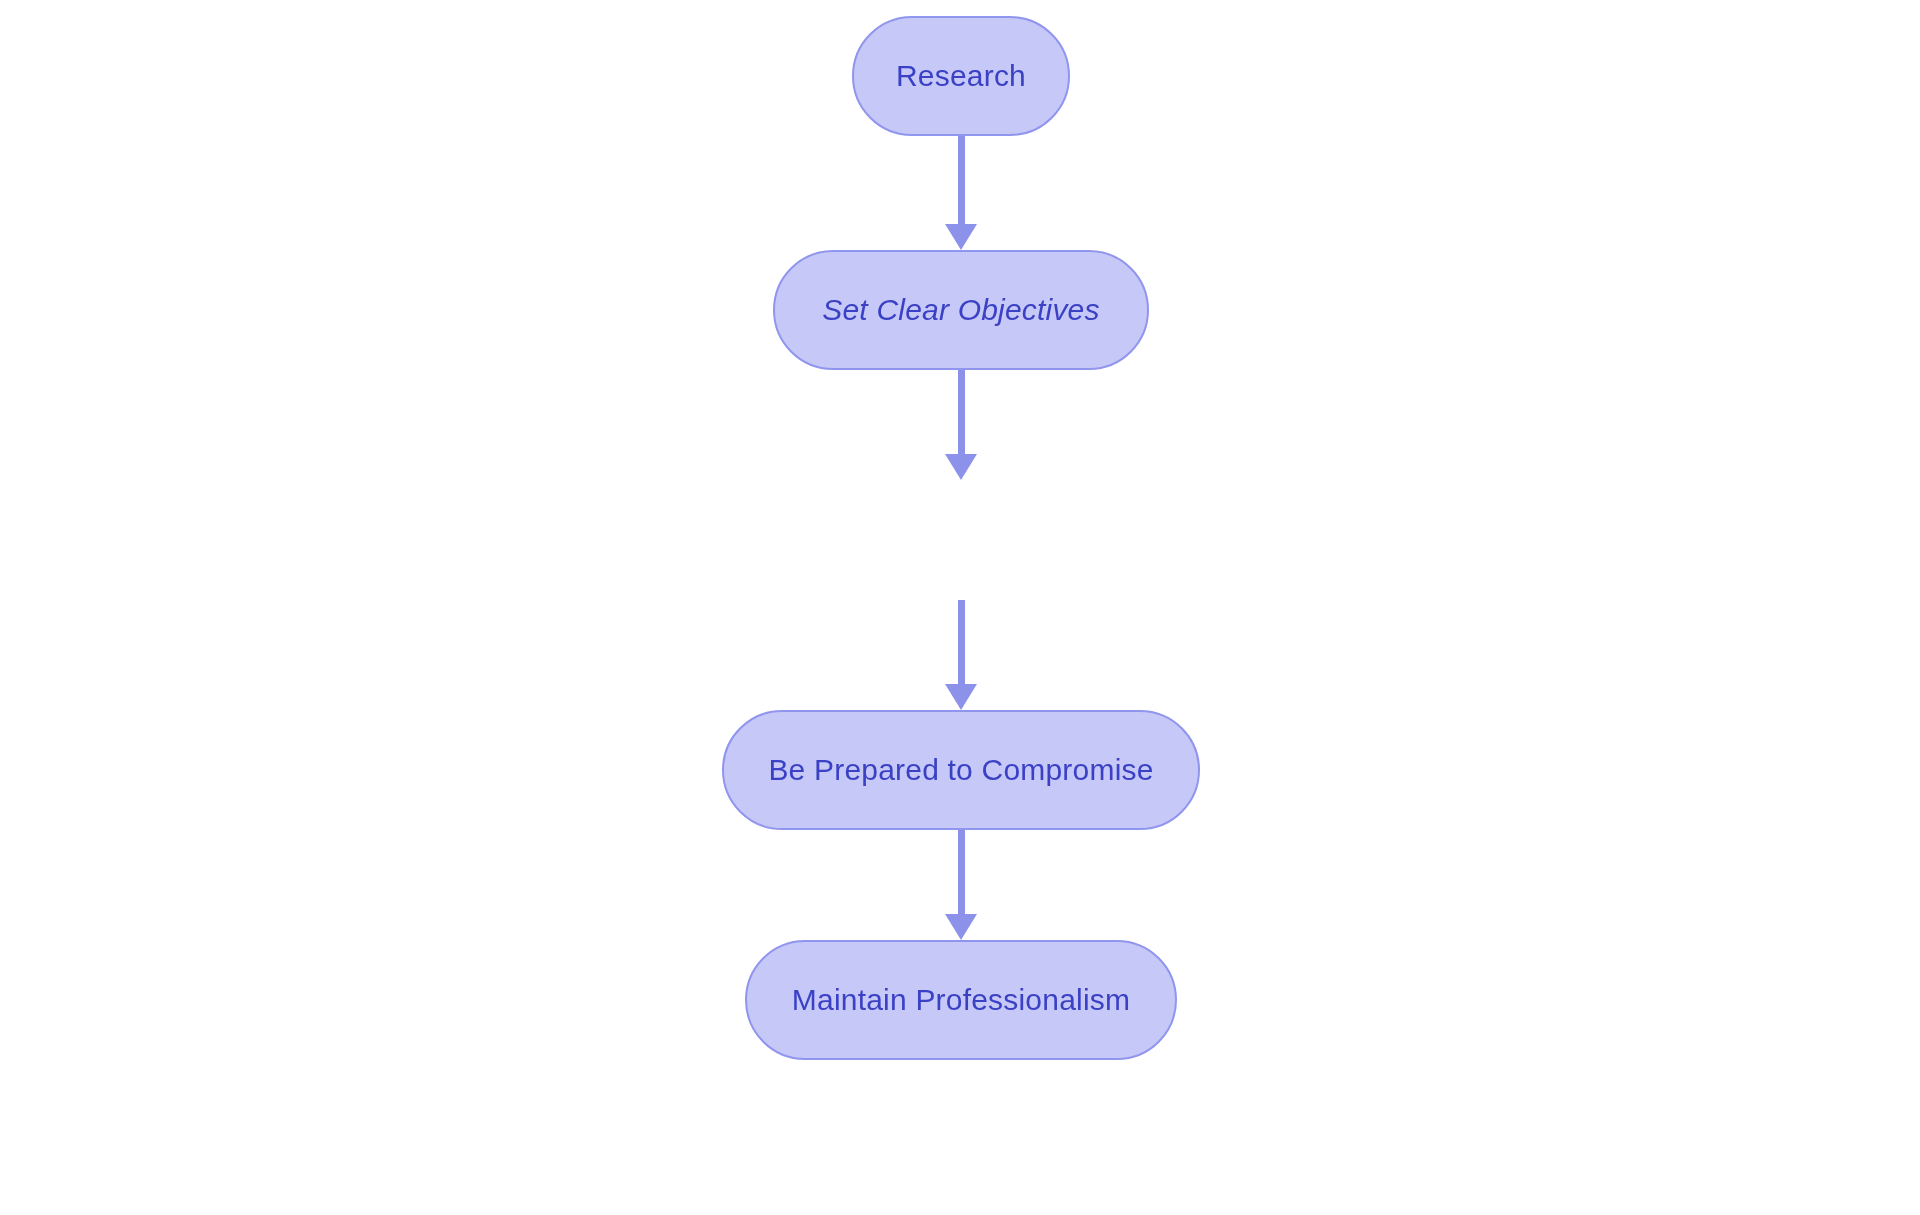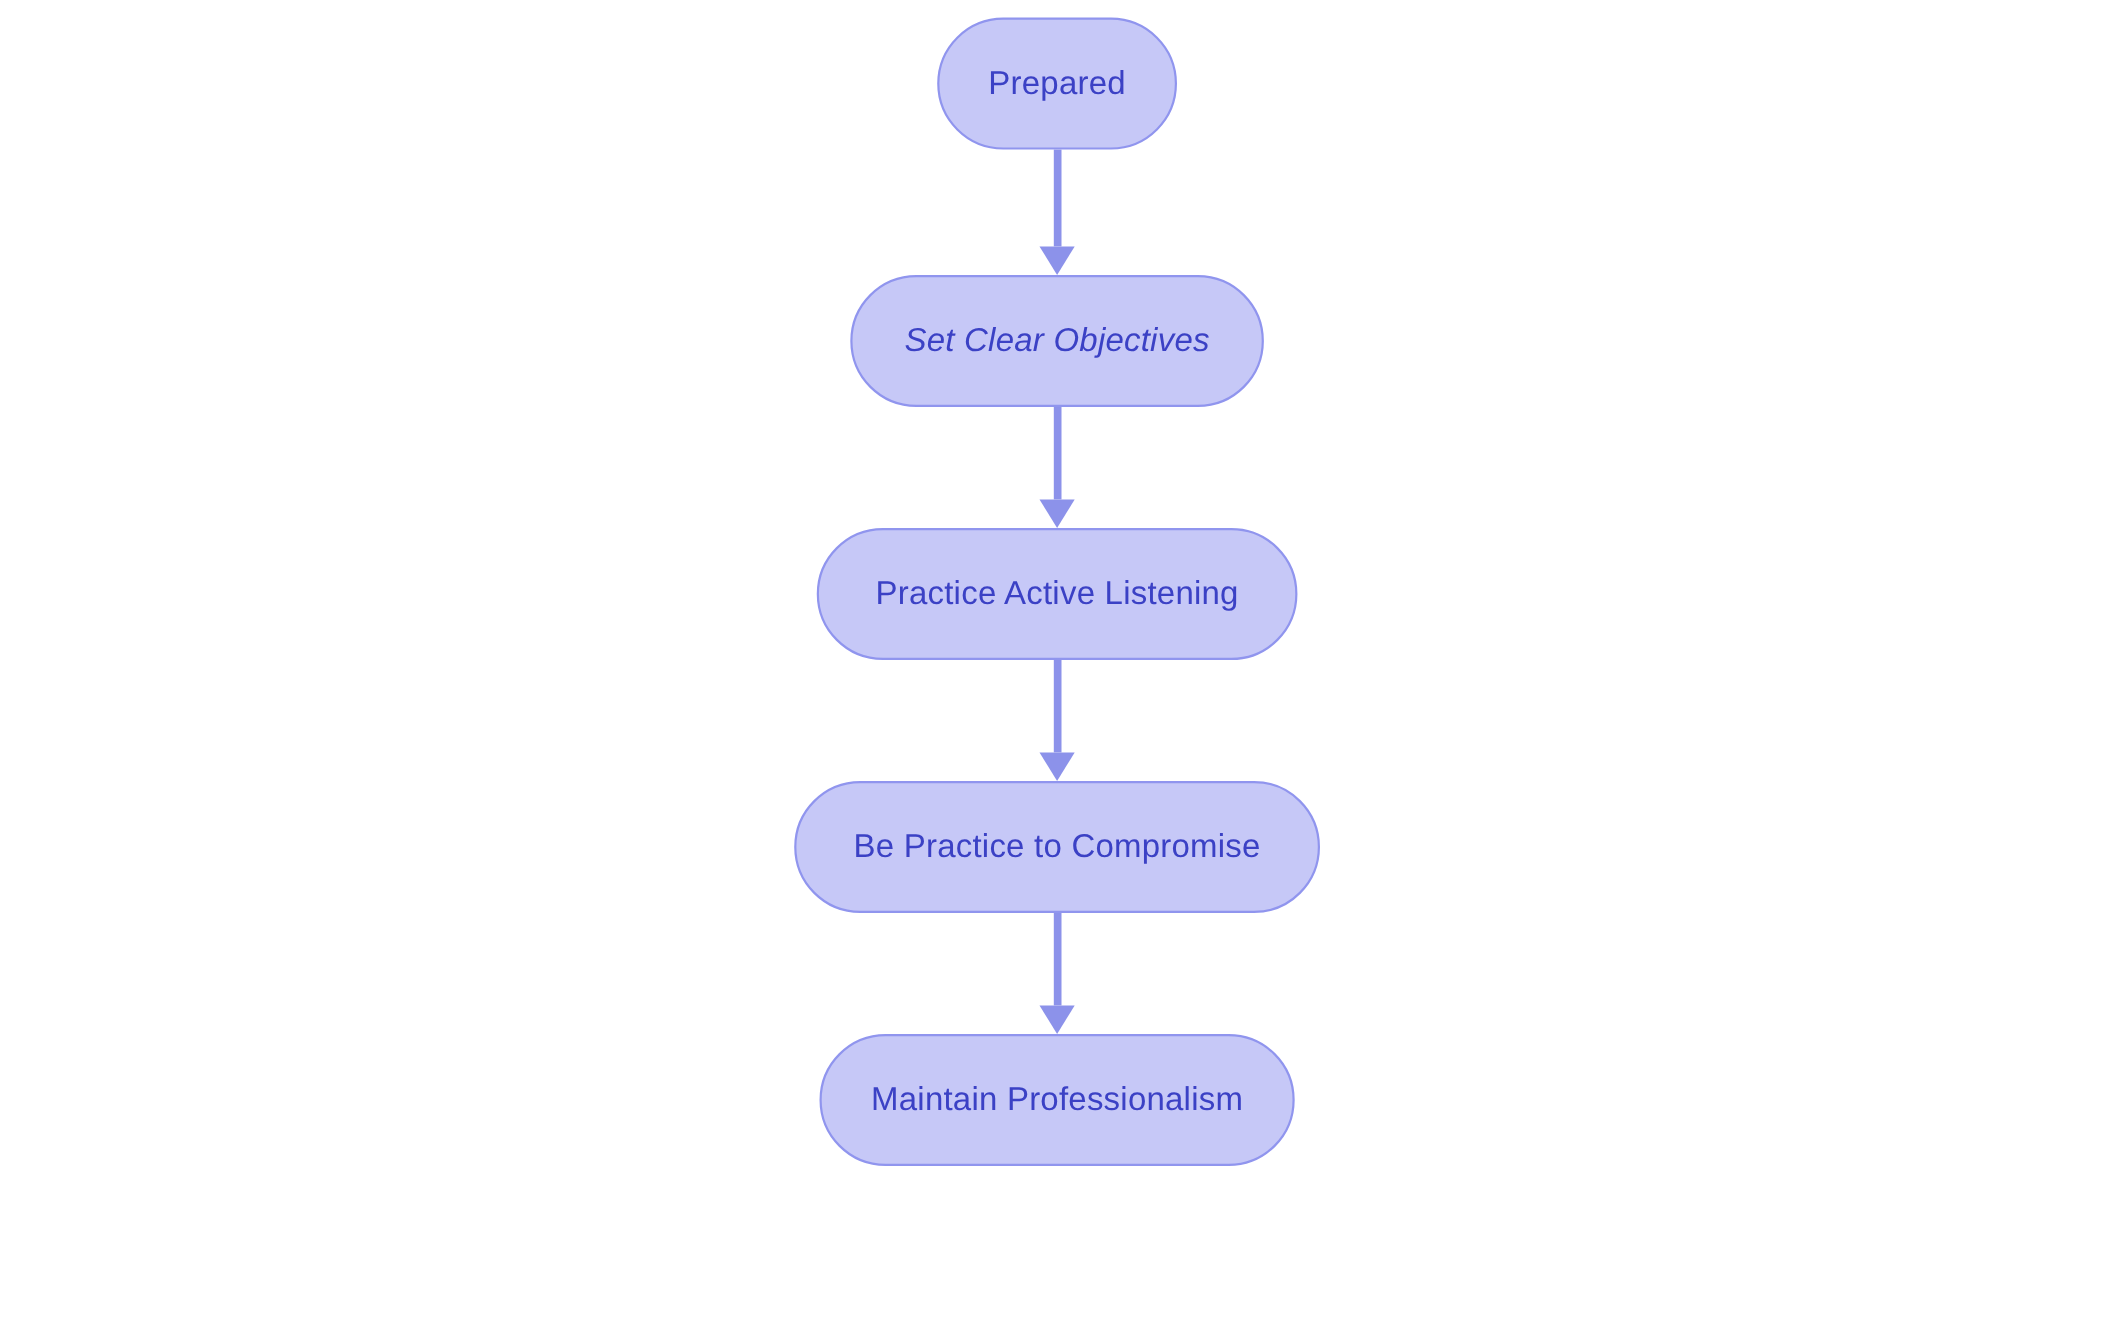--- a/index.html
+++ b/index.html
@@ -91,48 +91,45 @@
   .badge.teal{background:var(--badge-teal);}
   .badge.dark{background:var(--badge-dark);z-index:2;}
   .badge + .badge{margin-left:-3px;}
 </style>
 </head>
 <body>
 
 <div class="canvas">
 
   <div class="node n1">
-    <span>Prepared</span>
+    <span>Research</span>
   </div>
 
   <div class="arrow a1">
     <div class="shaft"></div>
     <div class="head"></div>
   </div>
 
   <div class="node n2">
     <span>Set Clear Objectives</span>
   </div>
 
   <div class="arrow a2">
     <div class="shaft"></div>
     <div class="head"></div>
   </div>
 
-  <div class="node n3">
-    <span>Practice Active Listening</span>
-  </div>
 
   <div class="arrow a3">
     <div class="shaft"></div>
     <div class="head"></div>
   </div>
 
   <div class="node n4">
-    <span>Be Practice to Compromise</span>
+    <span>Be Prepared to Compromise</span>
   </div>
 
   <div class="arrow a4">
     <div class="shaft"></div>
     <div class="head"></div>
   </div>
 
   <div class="node n5">
     <span>Maintain Professionalism</span>
   </div>

